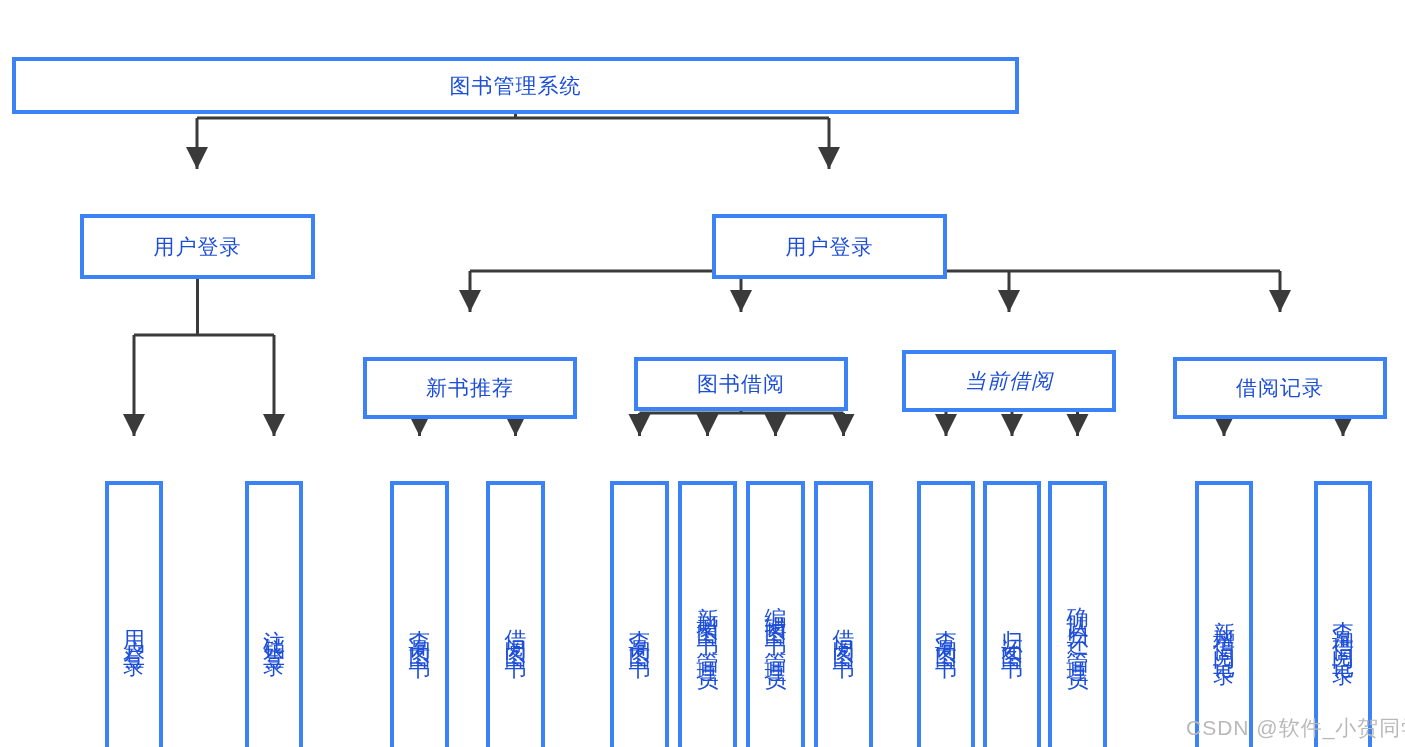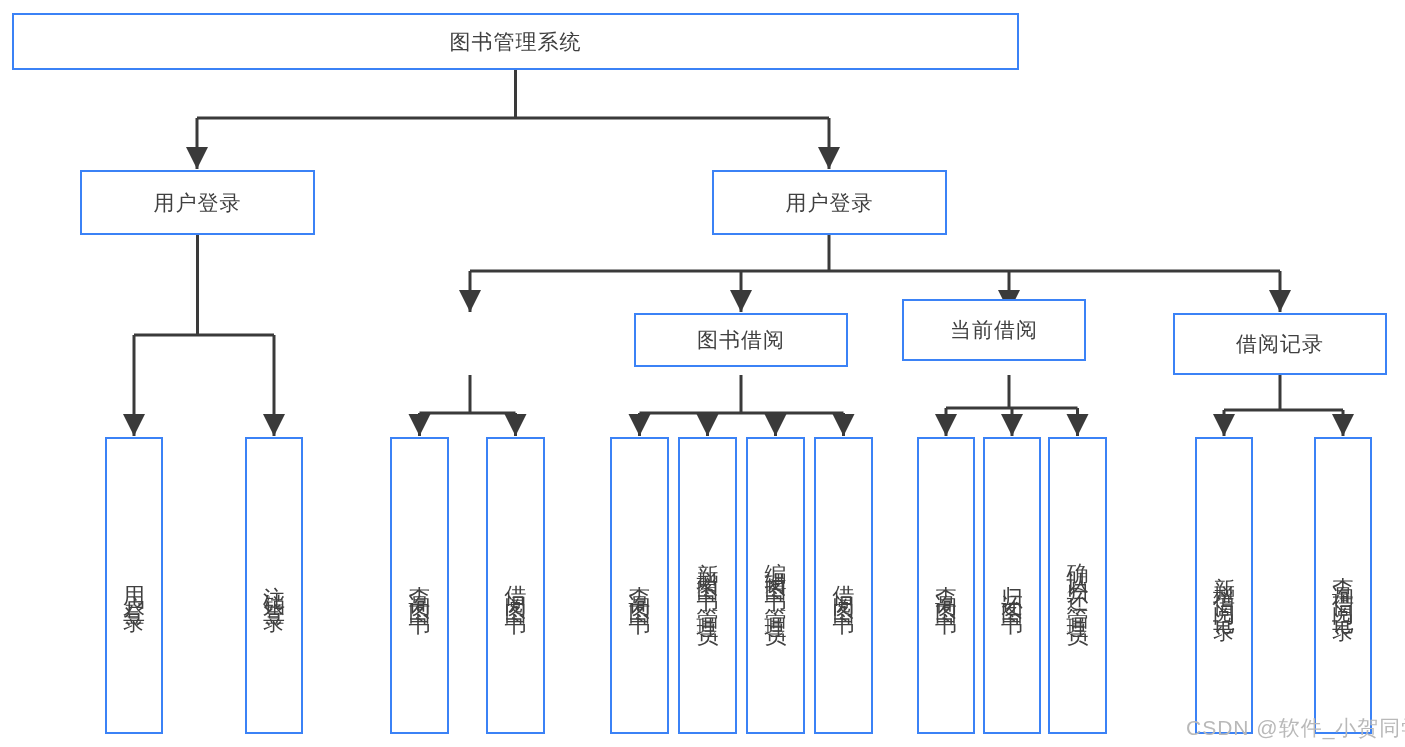--- a/index.html
+++ b/index.html
@@ -8,26 +8,27 @@
     position: relative;
     font-family: "Liberation Sans", "DejaVu Sans", sans-serif;
     overflow: hidden;
   }
   #canvas { position: absolute; inset: 0; width: 1405px; height: 747px; }
   svg.connectors { position: absolute; left: 0; top: 0; z-index: 1; }
   .node {
     position: absolute;
     box-sizing: border-box;
     background: #ffffff;
-    border: 2px solid #3b82f6;
-    color: #404040;
+    border: 4px solid #3b82f6;
+    color: #1d4ed8;
     display: flex;
     align-items: center;
     justify-content: center;
     z-index: 2;
+    margin-top: 44px;
   }
   .h-node { font-size: 21px; letter-spacing: 1px; }
   .root-node { left: 12px; top: 13px; width: 1007px; height: 57px; }
   .v-node {
     top: 437px; height: 297px;
     writing-mode: vertical-rl;
     text-orientation: mixed;
     font-size: 22px;
     letter-spacing: 9px;
     line-height: 1;
@@ -95,22 +96,23 @@
       <path d="M1224 410 V436" marker-end="url(#arrow)"></path>
       <path d="M1343 410 V436" marker-end="url(#arrow)"></path>
     </g>
   </svg>
 
   <div class="node h-node root-node">图书管理系统</div>
 
   <div class="node h-node" style="left:80px; top:170px; width:235px; height:65px;">用户登录</div>
   <div class="node h-node" style="left:712px; top:170px; width:235px; height:65px;">用户登录</div>
 
+  <div class="node h-node" style="left:363px; top:313px; width:214px; height:62px;">新书推荐</div>
   <div class="node h-node" style="left:634px; top:313px; width:214px; height:54px;font-family:Liberation Mono, monospace;">图书借阅</div>
-  <div class="node h-node" style="left:902px; top:299px; width:184px; height:62px;">当前借阅</div>
+  <div class="node h-node" style="left:902px; top:306px; width:214px; height:62px;font-style:italic;">当前借阅</div>
   <div class="node h-node" style="left:1173px; top:313px; width:214px; height:62px;">借阅记录</div>
 
   <div class="node v-node" style="left:105px; width:58px;">用户登录</div>
   <div class="node v-node" style="left:245px; width:58px;">注销登录</div>
 
   <div class="node v-node" style="left:390px; width:59px;">查询图书</div>
   <div class="node v-node" style="left:486px; width:59px;">借阅图书</div>
 
   <div class="node v-node" style="left:610px; width:59px;">查询图书</div>
   <div class="node v-node" style="left:678px; width:59px;">新增图书（管理员）</div>

